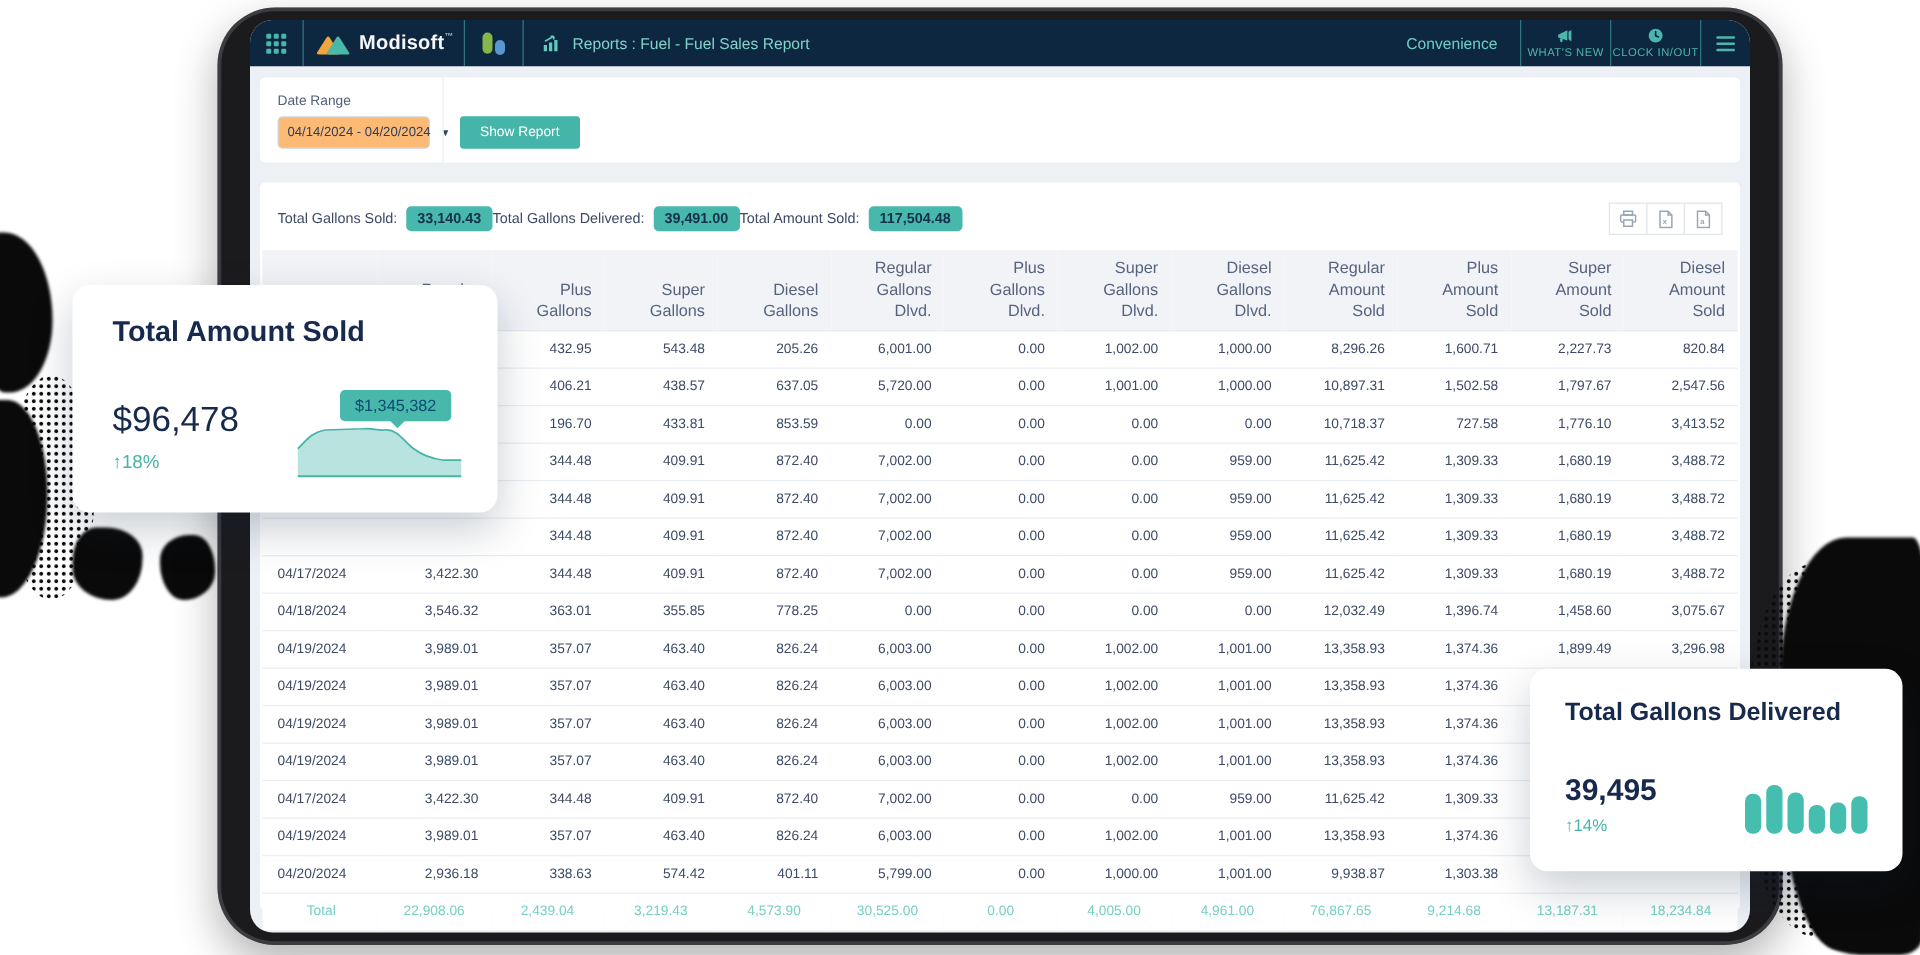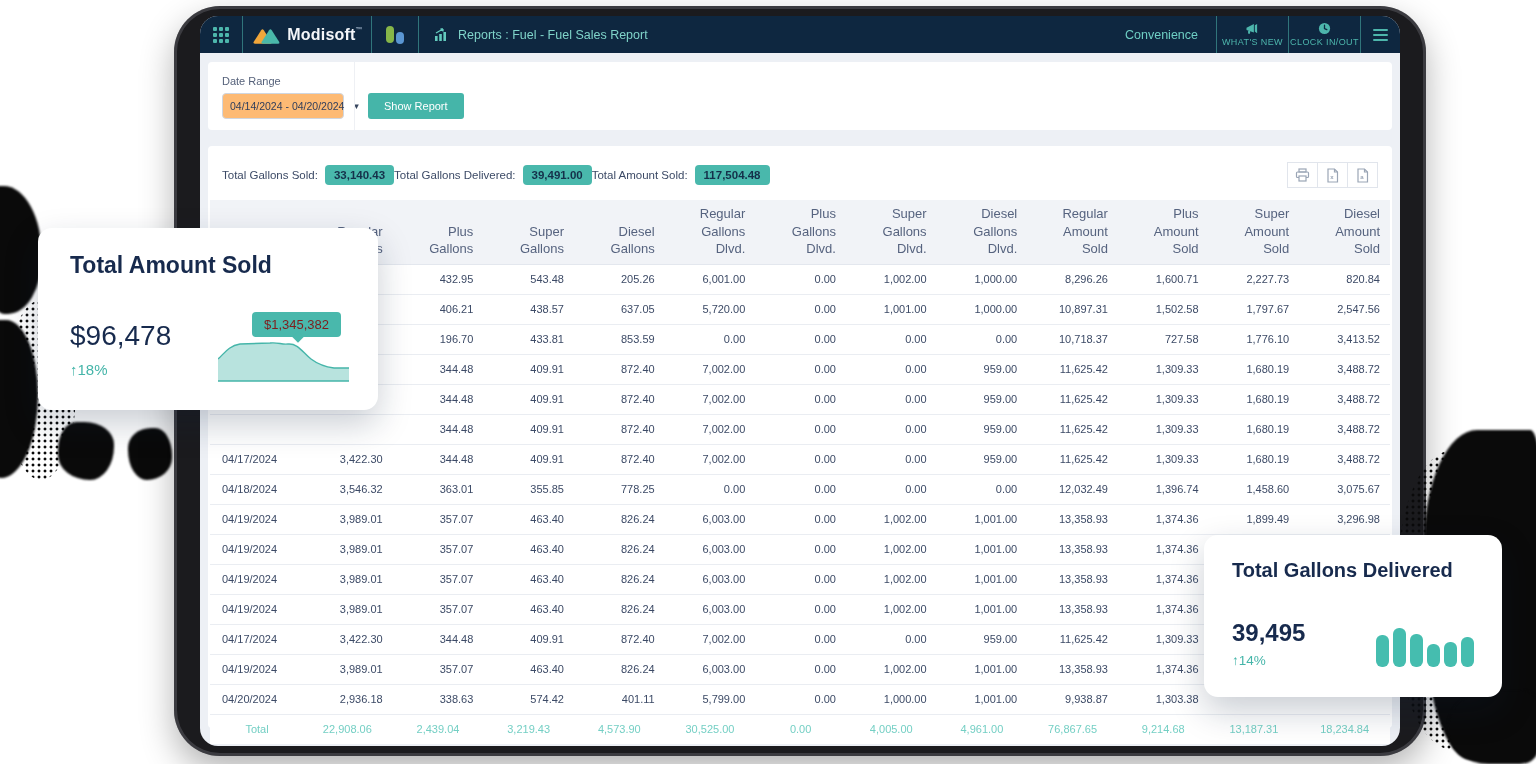--- a/index.html
+++ b/index.html
@@ -65,31 +65,31 @@
   
   .table-wrap { position:absolute; left:2px; top:54px; width:1180px; }
   table { width:100%; border-collapse:collapse; table-layout:fixed; }
   th { background:#f1f3f7; font-size:13px; font-weight:normal; color:#56637f; text-align:right; vertical-align:bottom;
        padding:5px 10px 6px; line-height:1.35; border-bottom:1px solid #e3e7ee; }
   th.col-date, td.col-date { text-align:left;padding-left:12px; }
   td { font-size:11px; color:#3c4a66; text-align:right; padding:0 10px; height:30px; border-bottom:1px solid #eaedf2; background:#fff; }
   tr.total-row td { color:#74cfc4; border-top:1px solid #dfe3ea; border-bottom:none;text-align:center; }
 
   
-  .ov-card { position:absolute; background:#fff; border-radius:14px; box-shadow:0 14px 34px rgba(15,30,60,.22); z-index:5; }
+  .ov-card { position:absolute; background:#fff; border-radius:14px; box-shadow:0 14px 34px rgba(15,30,60,.22); z-index:5;margin-left:20px; }
   .card-amount { left:38px; top:228px; width:340px; height:182px; }
   .card-delivered { left:1204px; top:535px; width:298px; height:162px; }
   .ov-title-lg { position:absolute; left:32px; top:24px; font-size:23px; font-weight:bold; color:#172a4d; }
   .ov-value-lg { position:absolute; left:32px; top:92px; font-size:28px; font-weight:normal; color:#172a4d; }
   .ov-change-lg { position:absolute; left:32px; top:133px; font-size:15px; color:#45b5a9; }
   .ov-title-md { position:absolute; left:28px; top:24px; font-size:20px; font-weight:bold; color:#172a4d; }
   .ov-value-md { position:absolute; left:28px; top:84px; font-size:24px; font-weight:bold; color:#172a4d; }
   .ov-change-md { position:absolute; left:28px; top:118px; font-size:13.5px; color:#45b5a9; }
   .spark-wrap { position:absolute; left:180px; top:104px; width:134px; height:52px; }
-  .spark-tooltip { position:absolute; left:214px; top:84px; background:#49b8ac; color:#7f1d1d; font-size:13px; padding:5px 12px; border-radius:4px; }
+  .spark-tooltip { position:absolute; left:214px; top:84px; background:#49b8ac; color:#0c4a6e; font-size:13px; padding:5px 12px; border-radius:4px; }
   .spark-tooltip::after { content:""; position:absolute; left:42px; bottom:-4px; width:8px; height:8px; background:#49b8ac; transform:rotate(45deg); }
   .bar-chart { position:absolute; left:172px; bottom:30px; display:flex; align-items:flex-end; gap:4px; height:40px; }
   .mini-bar { width:13px; background:#45bdaf; border-radius:6px; }
 </style>
 </head>
 <body>
 
 <div class="stage">
 
   <div class="speckle spk-l"></div>

